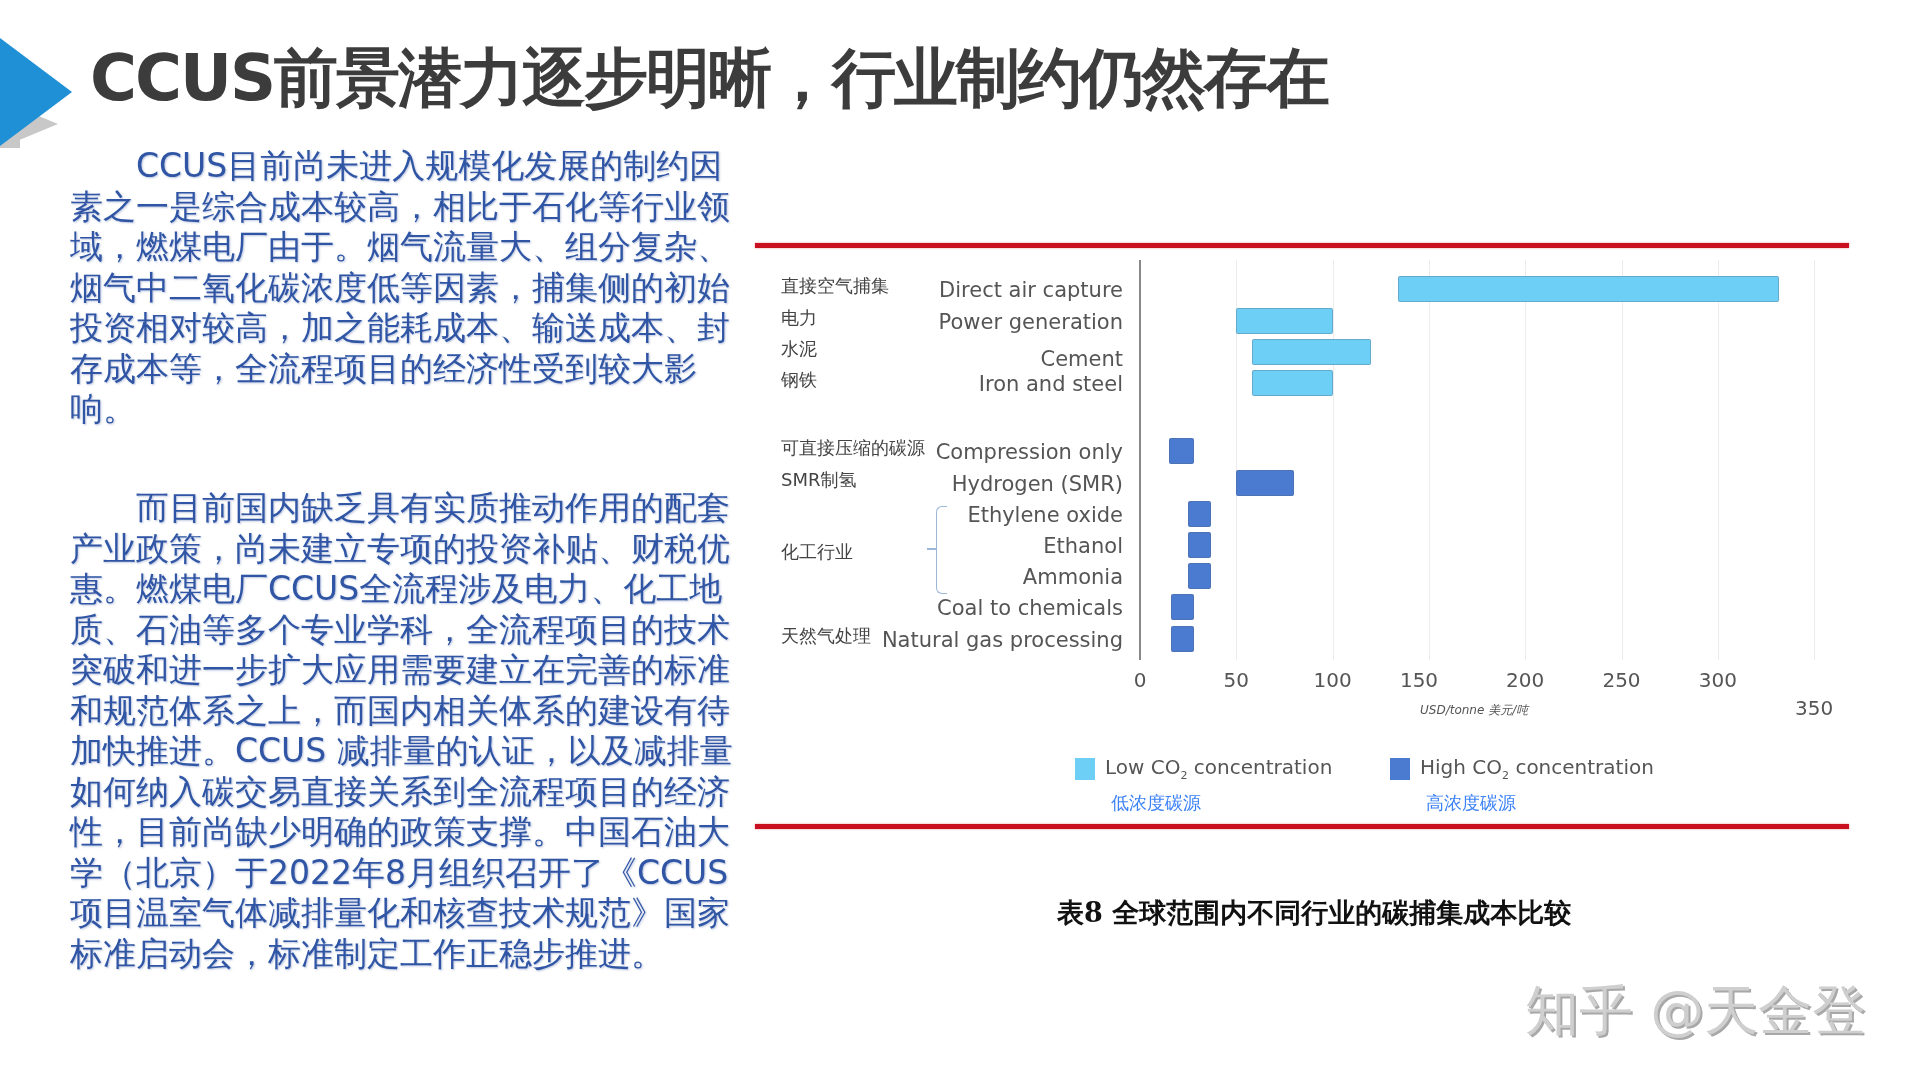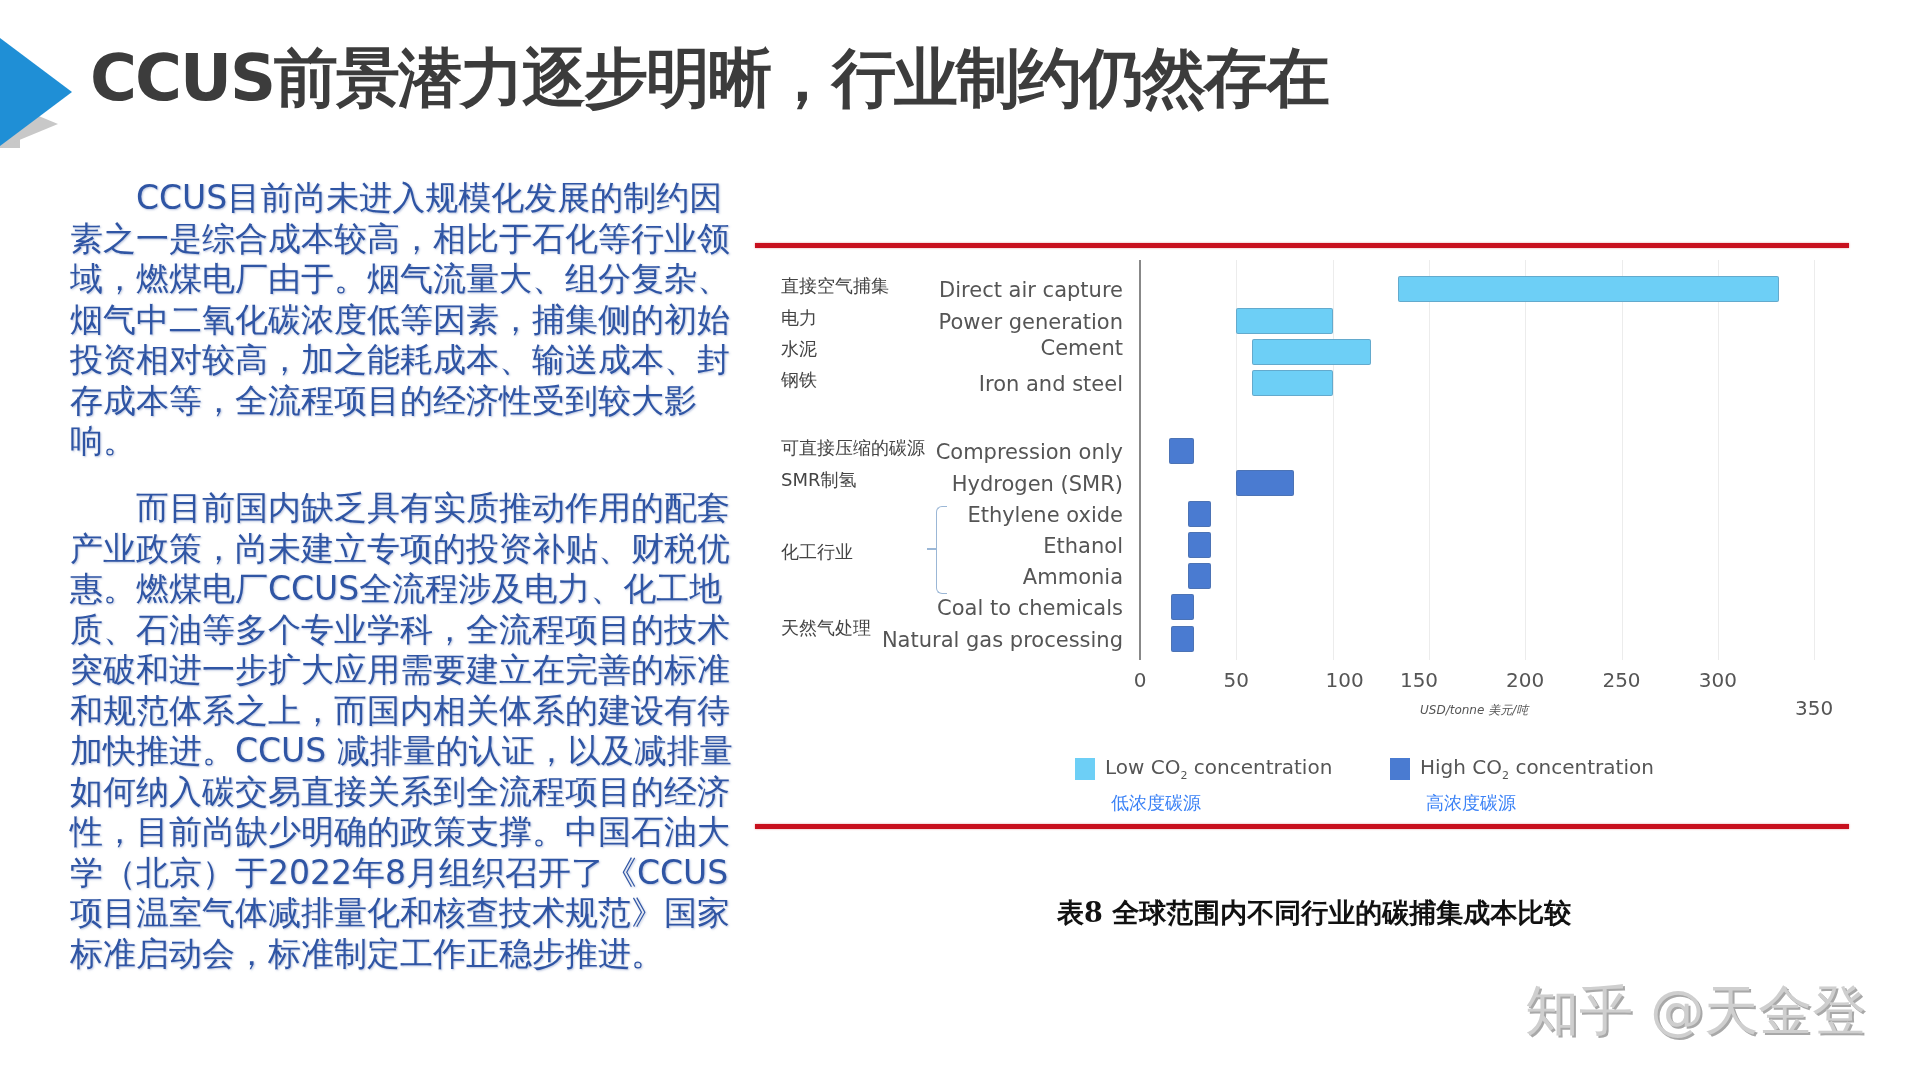--- a/index.html
+++ b/index.html
@@ -7,21 +7,21 @@
          font-family:"DejaVu Sans", sans-serif; }
   .arrow-blue { position:absolute; left:0; top:38px; width:0; height:0;
     border-top:54px solid transparent; border-bottom:54px solid transparent; border-left:72px solid #1f8fd6; }
   .arrow-gray { position:absolute; left:0; top:100px; width:0; height:0;
     border-top:24px solid transparent; border-bottom:24px solid transparent; border-left:58px solid #c8c8c8; }
   .arrow-gray-fill { position:absolute; left:0; top:100px; width:20px; height:48px; background:#c8c8c8; }
   .title { position:absolute; left:90px; top:35px; font-size:64px; font-weight:bold; color:#3c3c3c;
     letter-spacing:-2px; white-space:nowrap; font-family:"DejaVu Sans", sans-serif; }
   .body-text { position:absolute; left:70px; width:670px; color:#2f55a4; font-size:33px; line-height:40.5px;
     text-shadow:1px 1px 2px rgba(120,140,190,0.5); }
-  .p1 { top:178px; }
+  .p1 { top:146px; }
   .p2 { top:488px; }
   .indent { display:inline-block; width:66px; }
   .red-line { position:absolute; left:755px; width:1094px; height:5px; background:#c8101e;
     box-shadow:0 0 2px rgba(200,16,30,0.5); }
   .chart { position:absolute; left:755px; top:250px; width:1094px; height:575px; }
   .row-cn { position:absolute; left:26px; font-size:18px; color:#444; white-space:nowrap; }
   .row-en { position:absolute; right:calc(1094px - 368px); font-size:21px; color:#555; white-space:nowrap; text-align:right; }
   .axis-line { position:absolute; left:384px; top:10px; width:2px; height:400px; background:#888; }
   .grid { position:absolute; top:10px; width:1px; height:400px; background:#ececec; }
   .bar { position:absolute; height:26px; border:1px solid rgba(80,100,130,0.35); box-sizing:border-box; border-radius:2px; }
@@ -69,56 +69,56 @@
   </div>
   <div class="legend-item" style="left:635px;">
     <div class="swatch" style="background:#4a7bd1;"></div>
     <div class="legend-en"><span>High CO</span><sub style="font-size:11px">2</sub><span> concentration</span></div>
     <div class="legend-cn">高浓度碳源</div>
   </div>
 <div class="tick" style="left: 385px;">0</div>
     <div class="grid" style="left: 481.3px;"></div>
     <div class="tick" style="left: 481.3px;">50</div>
     <div class="grid" style="left: 577.6px;"></div>
-    <div class="tick" style="left: 577.6px; margin-left: 12px;">100</div>
+    <div class="tick" style="left: 577.6px;">100</div>
     <div class="grid" style="left: 673.9px;"></div>
     <div class="tick" style="left: 664px;">150</div>
     <div class="grid" style="left: 770.2px;"></div>
     <div class="tick" style="left: 770.2px;">200</div>
     <div class="grid" style="left: 866.5px;"></div>
     <div class="tick" style="left: 866.5px;">250</div>
     <div class="grid" style="left: 962.8px;"></div>
     <div class="tick" style="left: 962.8px;">300</div>
     <div class="grid" style="left: 1059.1px;"></div>
     <div class="tick" style="left: 1059.1px; margin-top: 28px;">350</div>
     <div class="row-en" style="top: 28px;">Direct air capture</div>
     <div class="row-cn" style="top: 24px;">直接空气捕集</div>
     <div class="bar low" style="top: 26px; left: 643.084px; width: 381.348px;"></div>
     <div class="row-en" style="top: 60px;">Power generation</div>
     <div class="row-cn" style="top: 56px;">电力</div>
     <div class="bar low" style="top: 58px; left: 481.3px; width: 96.3px;"></div>
-    <div class="row-en" style="top: 86px; text-align: center;">Cement</div>
+    <div class="row-en" style="top: 97px; text-align: center;">Cement</div>
     <div class="row-cn" style="top: 87px;">水泥</div>
     <div class="bar low" style="top: 89px; left: 496.708px; width: 119.412px;"></div>
     <div class="row-en" style="top: 122px;">Iron and steel</div>
     <div class="row-cn" style="top: 118px;">钢铁</div>
     <div class="bar low" style="top: 120px; left: 496.708px; width: 80.892px;"></div>
     <div class="row-en" style="top: 190px;">Compression only</div>
     <div class="row-cn" style="top: 186px;">可直接压缩的碳源</div>
     <div class="bar high" style="top: 188px; left: 413.89px; width: 25.038px;"></div>
     <div class="row-en" style="top: 222px;">Hydrogen (SMR)</div>
     <div class="row-cn" style="top: 218px;">SMR制氢</div>
     <div class="bar high" style="top: 220px; left: 481.3px; width: 57.78px;"></div>
     <div class="row-en" style="top: 253px;">Ethylene oxide</div>
     <div class="bar high" style="top: 251px; left: 433.15px; width: 23.112px;"></div>
     <div class="row-en" style="top: 284px;">Ethanol</div>
     <div class="bar high" style="top: 282px; left: 433.15px; width: 23.112px;"></div>
     <div class="row-en" style="top: 315px;">Ammonia</div>
     <div class="bar high" style="top: 313px; left: 433.15px; width: 23.112px;"></div>
     <div class="row-en" style="top: 346px;">Coal to chemicals</div>
     <div class="bar high" style="top: 344px; left: 415.816px; width: 23.112px;"></div>
     <div class="row-en" style="top: 378px;">Natural gas processing</div>
-    <div class="row-cn" style="top: 366px;">天然气处理</div>
+    <div class="row-cn" style="top: 374px;">天然气处理</div>
     <div class="bar high" style="top: 376px; left: 415.816px; width: 23.112px;"></div>
   </div>
 
 <div class="caption">表8  全球范围内不同行业的碳捕集成本比较</div>
 <div class="watermark">知乎 @天金登</div>
 
 </body></html>

